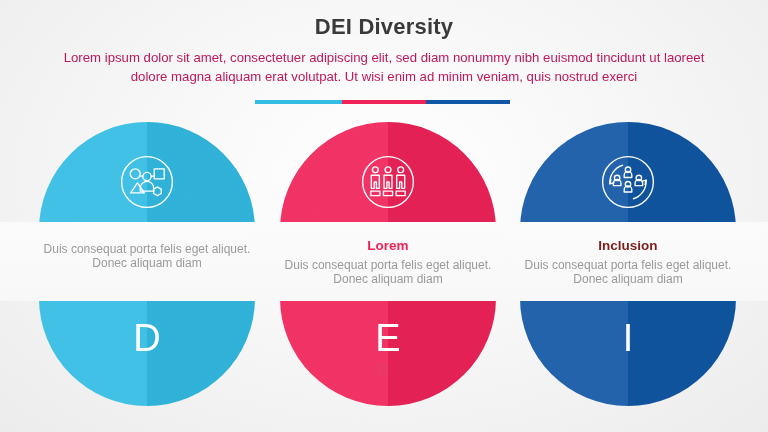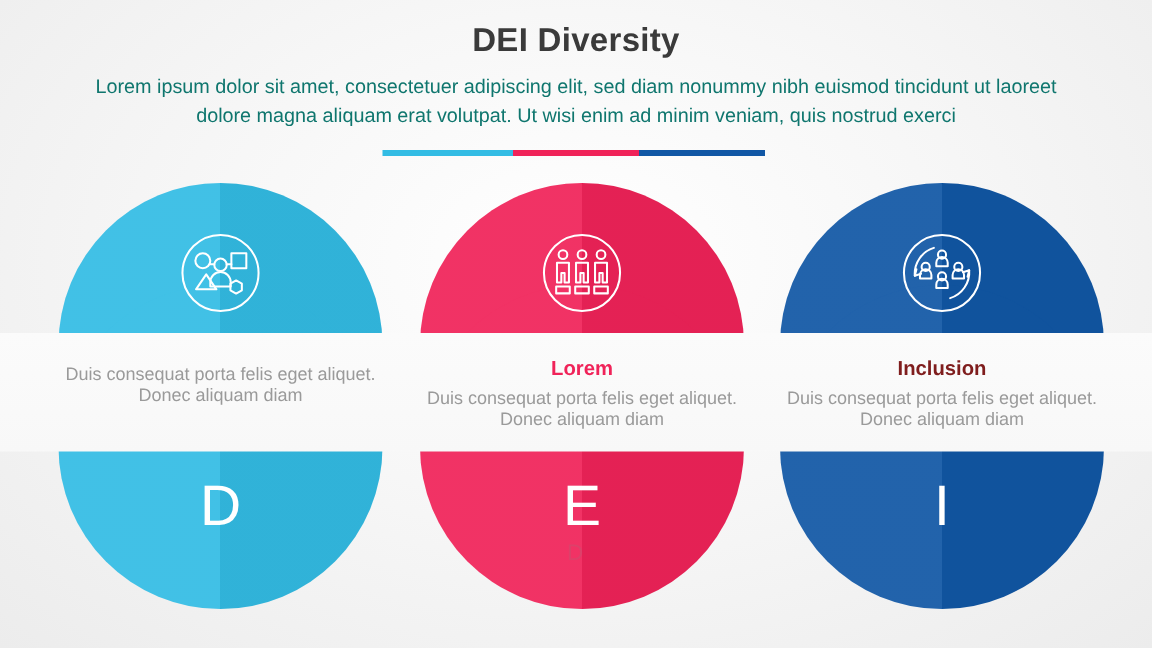--- a/index.html
+++ b/index.html
@@ -30,21 +30,21 @@
     font-weight: bold;
     color: #3a3a3a;
     letter-spacing: 0.2px;
     line-height: 26px;
   }
 
   .page-subtitle {
     margin-top: 8px;
     font-size: 13.2px;
     line-height: 19px;
-    color: #0f766e;
+    color: #be185d;
     width: 660px;
     margin-left: auto;
     margin-right: auto;
   }
 
   
   .accent-bar {
     position: absolute;
     top: 100px;
     left: 255px;

